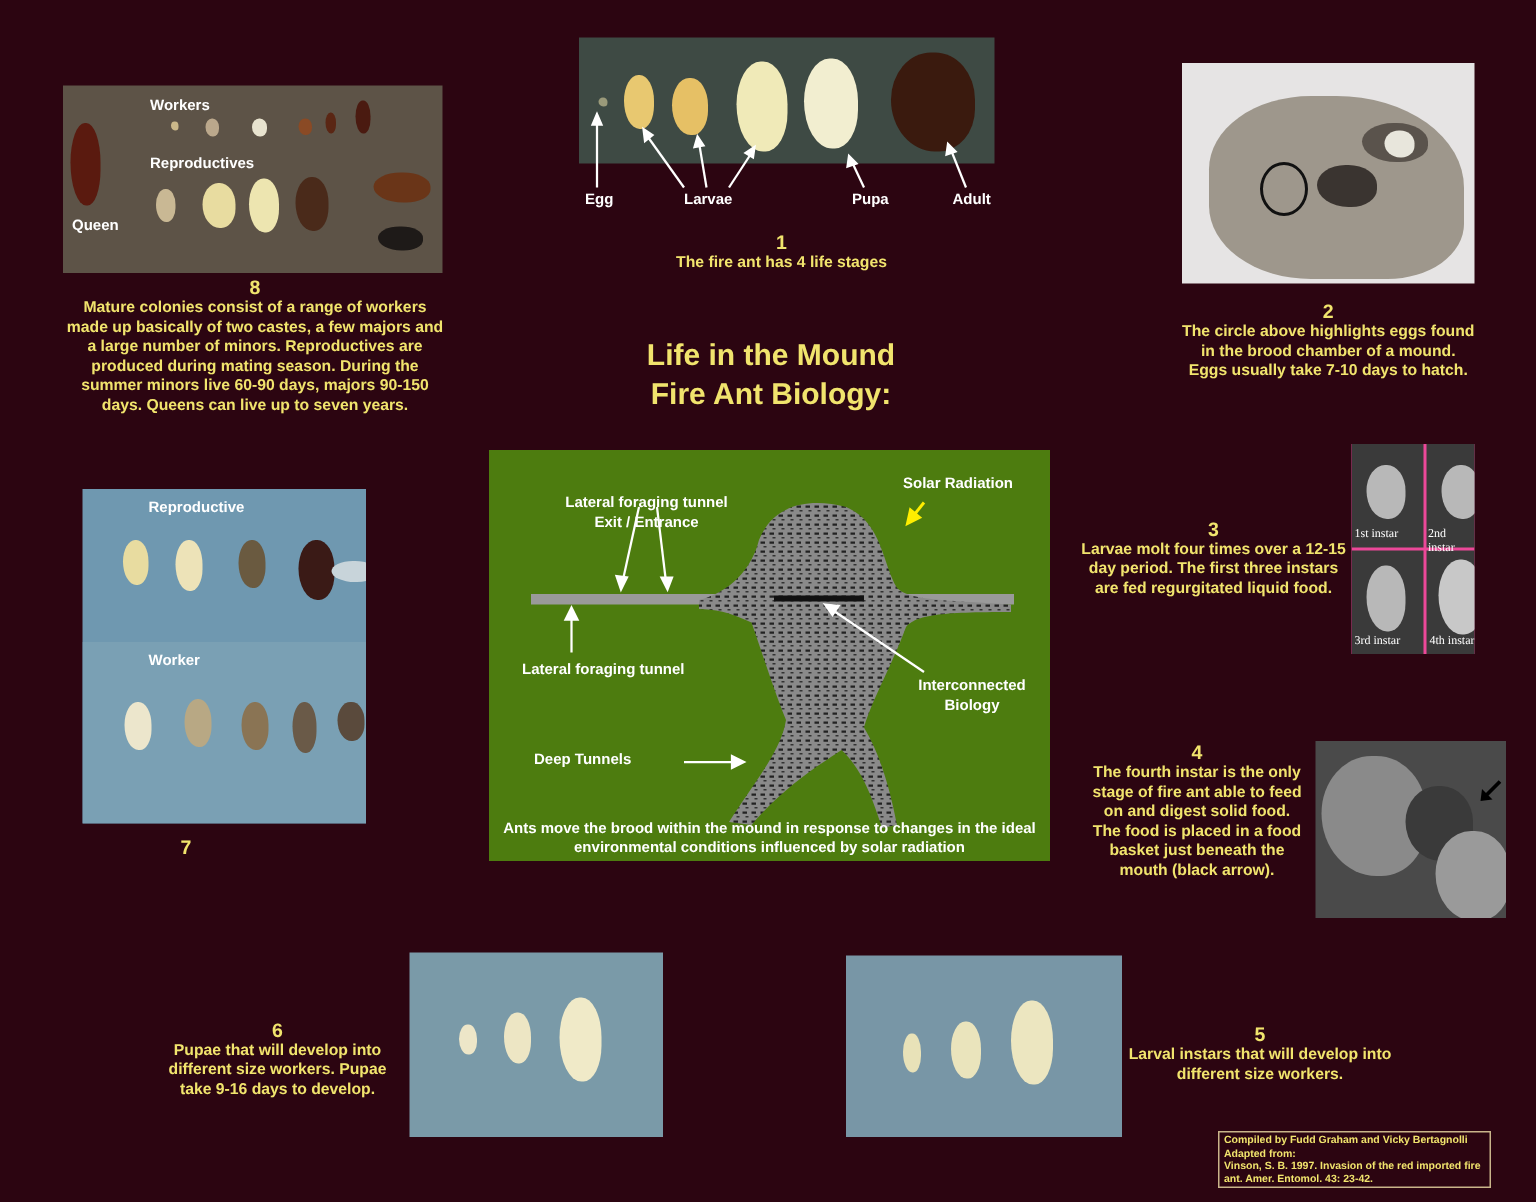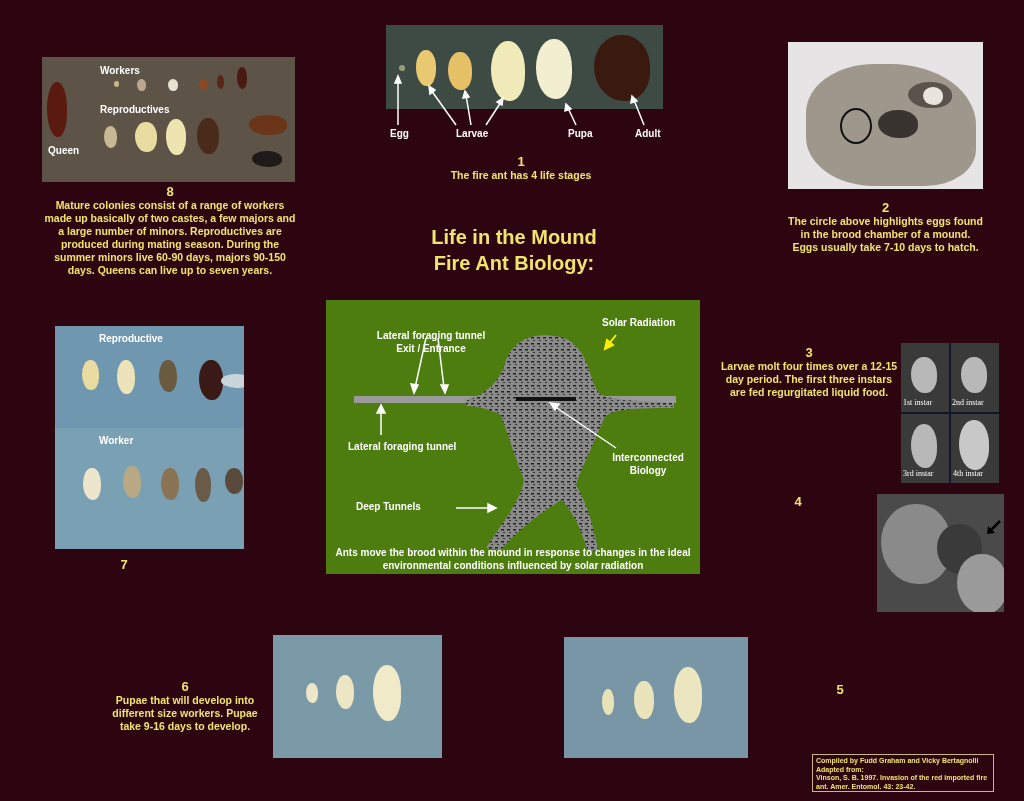--- a/index.html
+++ b/index.html
@@ -95,41 +95,42 @@
 
 <div class="abs title" style="left:385px;top:224px;width:258px;">
   <div>Life in the Mound</div>
   <div>Fire Ant Biology:</div>
 </div>
 
 <div class="abs cap" style="left:718px;top:345px;width:182px;">
   <span class="num">3</span>
   <span>Larvae molt four times over a 12-15 day period.  The first three instars are fed regurgitated liquid food.</span>
 </div>
-<div class="photo" style="left:901px;top:296px;width:98px;height:140px;background:#0f172a;margin-top:47px;">
+<div class="photo" style="left:901px;top:296px;width:82px;height:140px;background:#ec4899;">
   <div style="position:absolute;left:0;top:0;width:48px;height:69px;background:#3a3a3a;">
     <div class="blob" style="left:10px;top:14px;width:26px;height:36px;background:#b8b8b8;"></div>
   </div>
   <div style="position:absolute;left:50px;top:0;width:48px;height:69px;background:#3a3a3a;">
     <div class="blob" style="left:10px;top:14px;width:26px;height:36px;background:#b8b8b8;"></div>
   </div>
   <div style="position:absolute;left:0;top:71px;width:48px;height:69px;background:#3a3a3a;">
     <div class="blob" style="left:10px;top:10px;width:26px;height:44px;background:#b8b8b8;"></div>
   </div>
   <div style="position:absolute;left:50px;top:71px;width:48px;height:69px;background:#3a3a3a;">
     <div class="blob" style="left:8px;top:6px;width:30px;height:50px;background:#c8c8c8;"></div>
   </div>
   <span style="position:absolute;left:2px;top:55px;color:#fff;font-family:'Liberation Serif',serif;font-weight:normal;font-size:8px;">1st instar</span>
   <span style="position:absolute;left:51px;top:55px;color:#fff;font-family:'Liberation Serif',serif;font-weight:normal;font-size:8px;">2nd instar</span>
   <span style="position:absolute;left:2px;top:126px;color:#fff;font-family:'Liberation Serif',serif;font-weight:normal;font-size:8px;">3rd instar</span>
   <span style="position:absolute;left:52px;top:126px;color:#fff;font-family:'Liberation Serif',serif;font-weight:normal;font-size:8px;text-align:center;">4th instar</span>
 </div>
 
 <div class="abs cap" style="left:727px;top:494px;width:142px;">
   <span class="num">4</span>
+  <span>The fourth  instar is the only stage of fire ant able to feed on and digest solid food.  The food is placed in a food basket just beneath the mouth (black arrow).</span>
 </div>
 <div class="photo" style="left:877px;top:494px;width:127px;height:118px;background:#4a4a4a;">
   <div class="blob" style="left:4px;top:10px;width:70px;height:80px;background:#8a8a8a;"></div>
   <div class="blob" style="left:60px;top:30px;width:45px;height:50px;background:#3a3a3a;"></div>
   <div class="blob" style="left:80px;top:60px;width:50px;height:60px;background:#9a9a9a;"></div>
   <svg style="position:absolute;left:108px;top:26px;" width="16" height="16">
     <line x1="15" y1="1" x2="5" y2="11" stroke="#000" stroke-width="2.5"></line>
     <polygon points="2,14 3,6 10,13" fill="#000"></polygon>
   </svg>
 </div>
@@ -206,19 +207,20 @@
   <div class="blob" style="left:100px;top:30px;width:28px;height:56px;background:#f0eac8;"></div>
 </div>
 
 <div class="photo" style="left:564px;top:637px;width:184px;height:121px;background:#7896a6;">
   <div class="blob" style="left:38px;top:52px;width:12px;height:26px;background:#e8e2b8;"></div>
   <div class="blob" style="left:70px;top:44px;width:20px;height:38px;background:#eae4bc;"></div>
   <div class="blob" style="left:110px;top:30px;width:28px;height:56px;background:#ece6c0;"></div>
 </div>
 <div class="abs cap" style="left:752px;top:682px;width:176px;">
   <span class="num">5</span>
+  <span>Larval instars that will develop into different size workers.</span>
 </div>
 
 <div class="credit">
   <div>Compiled by Fudd Graham and Vicky Bertagnolli</div>
   <div>Adapted from:</div>
   <div>Vinson, S. B.  1997.  Invasion of the red imported fire ant.  Amer. Entomol.  43: 23-42.</div>
 </div>
 
 </body></html>

